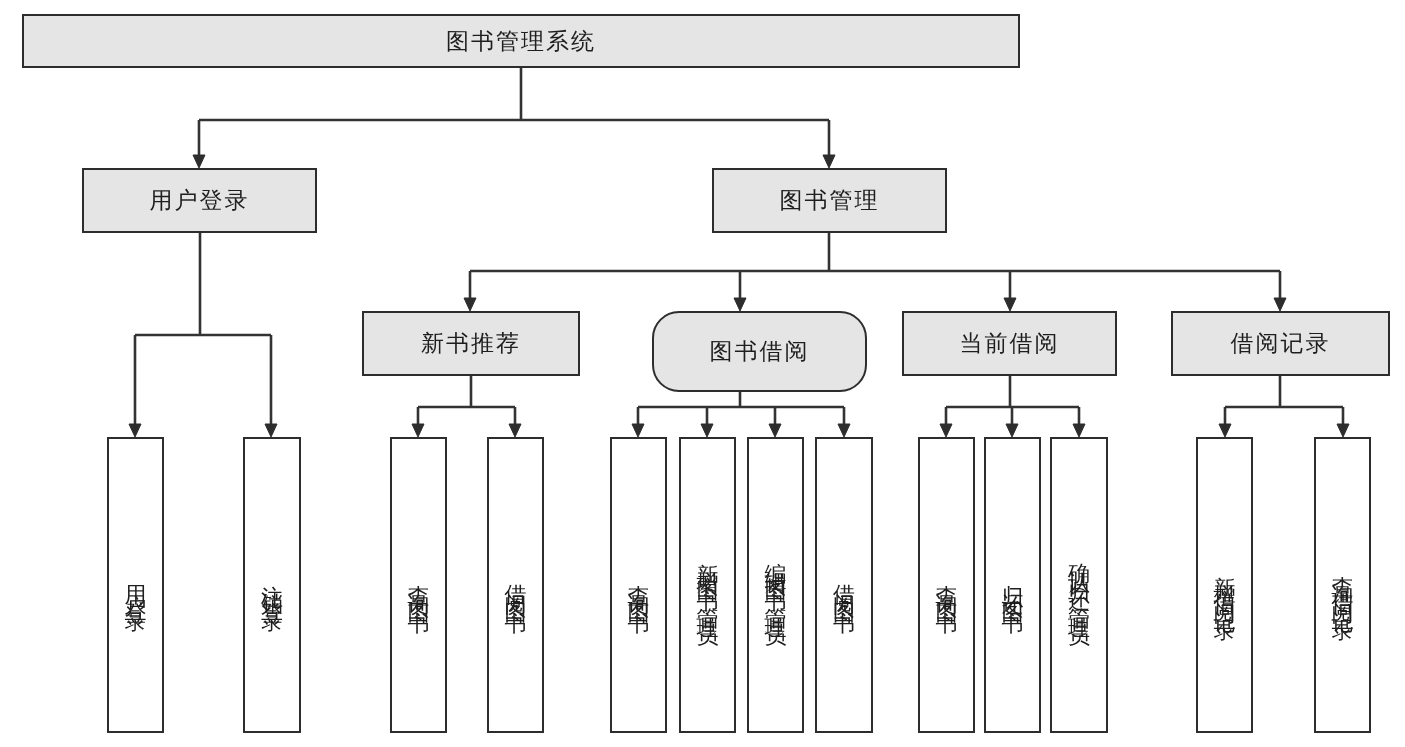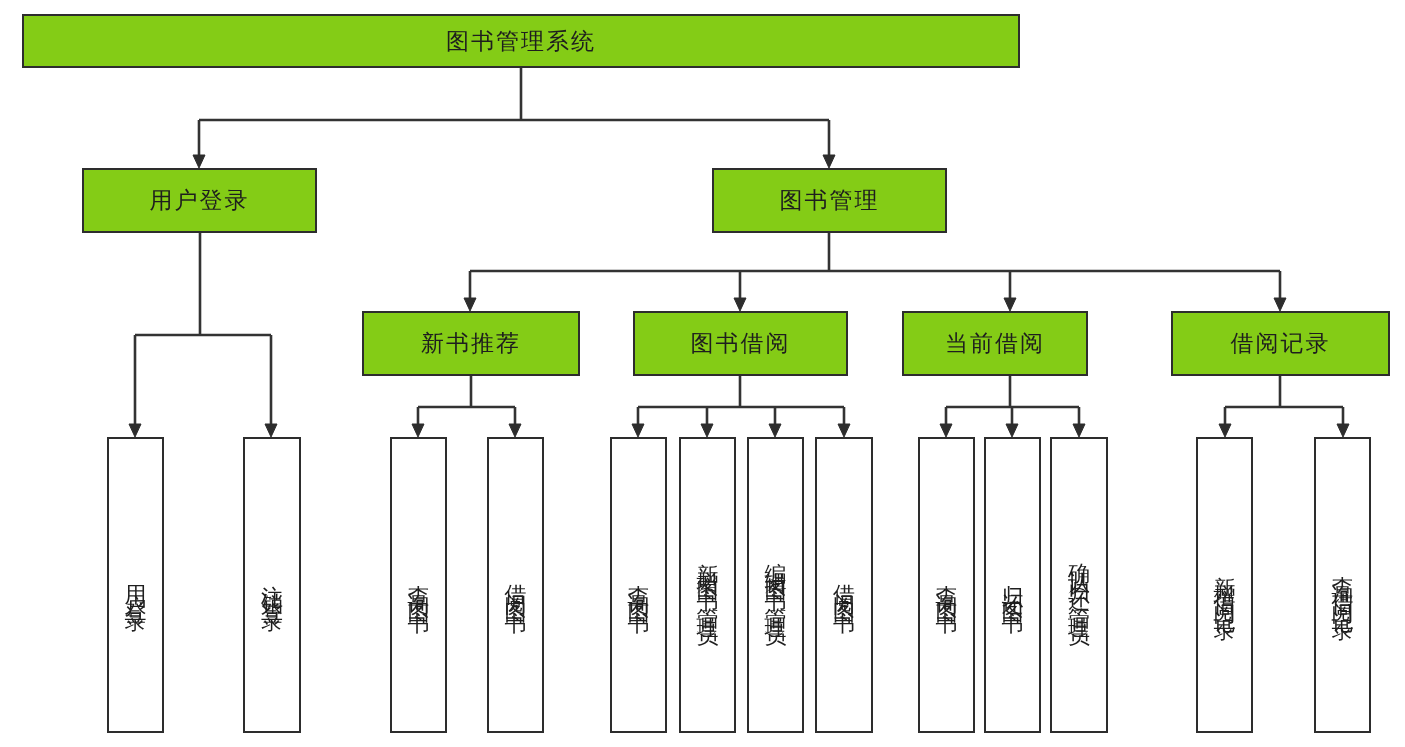--- a/index.html
+++ b/index.html
@@ -25,21 +25,21 @@
   }
   svg.connectors path.arrow {
     fill: #2d2d2d;
     stroke: #2d2d2d;
     stroke-width: 1;
   }
   .hbox {
     position: absolute;
     z-index: 1;
     box-sizing: border-box;
-    background: #84cc16;
+    background: #e5e5e5;
     border: 2.5px solid #2d2d2d;
     display: flex;
     align-items: center;
     justify-content: center;
     font-size: 23px;
     letter-spacing: 2px;
     white-space: nowrap;
   }
   .vbox {
     position: absolute;
@@ -119,24 +119,24 @@
   <div class="hbox" style="left:82px; top:168px; width:235px; height:65px;">
     <span>用户登录</span>
   </div>
   <div class="hbox" style="left:362px; top:311px; width:218px; height:65px;">
     <span>新书推荐</span>
   </div>
 
   <div class="hbox" style="left:712px; top:168px; width:235px; height:65px;">
     <span>图书管理</span>
   </div>
-  <div class="hbox" style="left:633px; top:311px; width:215px; height:65px;">
+  <div class="hbox" style="left:652px; top:311px; width:215px; height:81px;border-radius:27px;">
     <span>图书借阅</span>
   </div>
-  <div class="hbox" style="left:902px; top:311px; width:186px; height:65px;">
+  <div class="hbox" style="left:902px; top:311px; width:215px; height:65px;">
     <span>当前借阅</span>
   </div>
   <div class="hbox" style="left:1171px; top:311px; width:219px; height:65px;">
     <span>借阅记录</span>
   </div>
 
   <div class="vbox" style="left:107px; width:57px;">
     <span class="vtext">用户登录</span>
   </div>
   <div class="vbox" style="left:243px; width:58px;">

